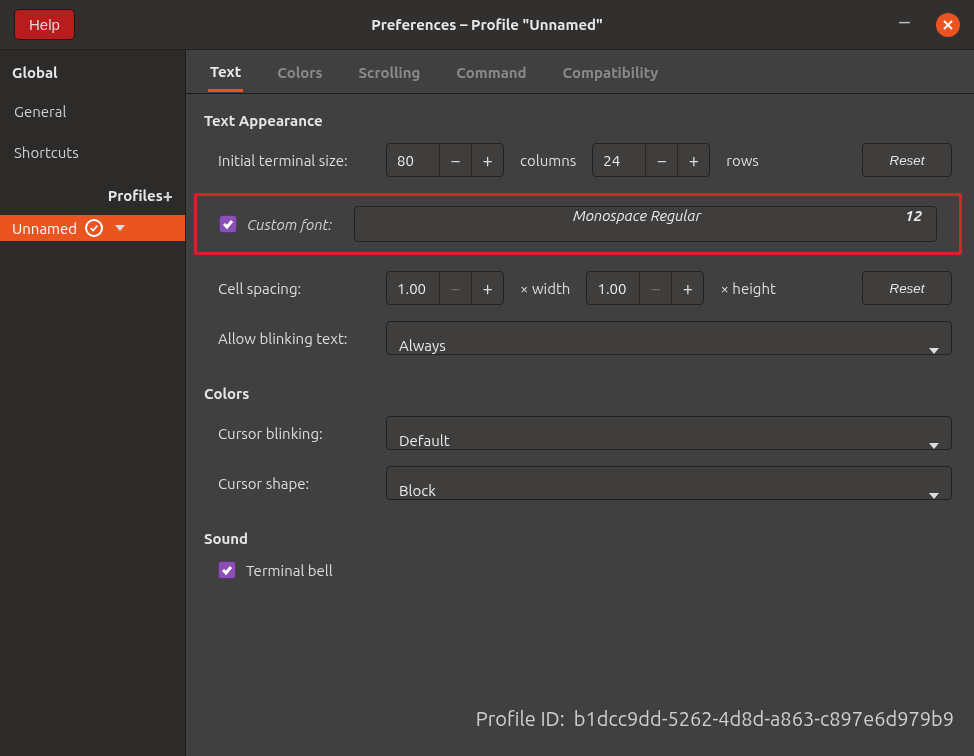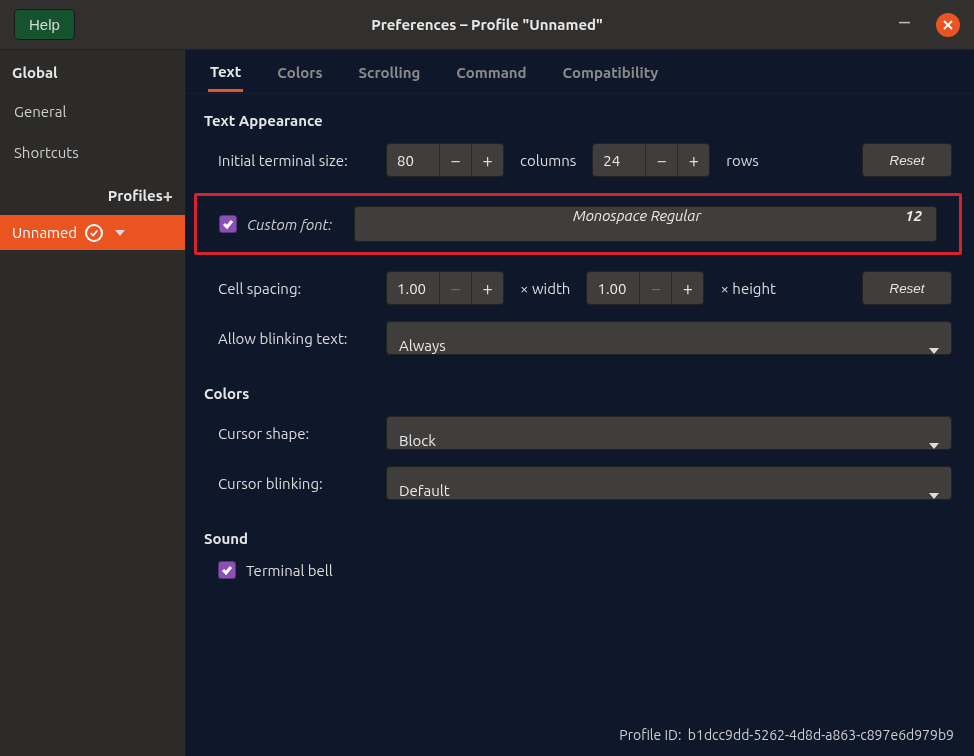--- a/index.html
+++ b/index.html
@@ -15,21 +15,21 @@
   .titlebar {
     height: 50px;
     background: #32302f;
     border-bottom: 1px solid #22211f;
     display: flex;
     align-items: center;
     padding: 0 14px;
     position: relative;
   }
   .help-btn {
-    background: #14532d;
+    background: #b91c1c;
     border: 1px solid #1a1918;
     border-radius: 5px;
     color: #d8d8d8;
     padding: 6px 14px;
     font-size: 15px;
     cursor: pointer;
   }
   .title {
     position: absolute;
     left: 0; right: 0;
@@ -79,21 +79,21 @@
   .side-profiles {
     display: flex;
     align-items: center;
     justify-content: flex-end;
     padding: 12px 12px 10px 12px;
     font-weight: 700;
     color: #e7e7e7;
   }
   .side-profiles .plus { font-size: 18px; color:#cfcfcf; cursor:pointer;}
   .side-profile-row {
-    height: 35px;
+    height: 26px;
     background: #e95420;
     color: #fff;
     display: flex;
     align-items: center;
     padding: 0 12px;
     gap: 8px;
     cursor: pointer;
   }
   .side-profile-row .check {
     width: 18px; height: 18px;
@@ -101,21 +101,21 @@
     border-radius: 50%;
     display: flex; align-items: center; justify-content: center;
   }
   .side-profile-row .check svg { width: 10px; height: 10px; stroke:#fff; }
   .side-profile-row .caret { margin-left: 4px; }
   
   .pane {
     flex: 1;
     display: flex;
     flex-direction: column;
-    background: #0f172a;
+    background: #404040;
   }
   .tabs {
     display: flex;
     gap: 32px;
     padding: 0 22px;
     border-bottom: 1px solid #1e1d1c;
     height: 44px;
     align-items: center;
   }
   .tab {
@@ -230,23 +230,23 @@
   }
   .select-btn .caret { margin-left:auto; }
   .caret {
     width:0;height:0;
     border-left:5px solid transparent;
     border-right:5px solid transparent;
     border-top:6px solid #ddd;
   }
   .footer {
     position:absolute;
-    right: 20px; bottom: 13px;
+    right: 20px; bottom: 26px;
     color:#cfcfcf;
-    font-size: 14px;
+    font-size: 20px;
   }
   .section-gap { height: 14px; }
 </style>
 </head>
 <body>
 
 <div class="titlebar">
   <button class="help-btn">Help</button>
   <div class="title">Preferences – Profile "Unnamed"</div>
   <div class="win-controls">
@@ -350,34 +350,34 @@
             <span>Always</span>
             <span class="caret"></span>
           </div>
         </div>
       </div>
 
       <div class="section-gap"></div>
       <div class="sec-title">Colors</div>
 
       <div class="row">
+        <div class="label-col">Cursor blinking:</div>
+        <div class="controls">
+          <div class="select-btn">
+            <span>Default</span>
+            <span class="caret"></span>
+          </div>
+        </div>
+      </div>
+
+      <div class="row">
         <div class="label-col">Cursor shape:</div>
         <div class="controls">
           <div class="select-btn">
             <span>Block</span>
-            <span class="caret"></span>
-          </div>
-        </div>
-      </div>
-
-      <div class="row">
-        <div class="label-col">Cursor blinking:</div>
-        <div class="controls">
-          <div class="select-btn">
-            <span>Default</span>
             <span class="caret"></span>
           </div>
         </div>
       </div>
 
       <div class="section-gap"></div>
       <div class="sec-title">Sound</div>
 
       <div class="row">
         <div class="label-col" style="display:flex;align-items:flex-end;">

